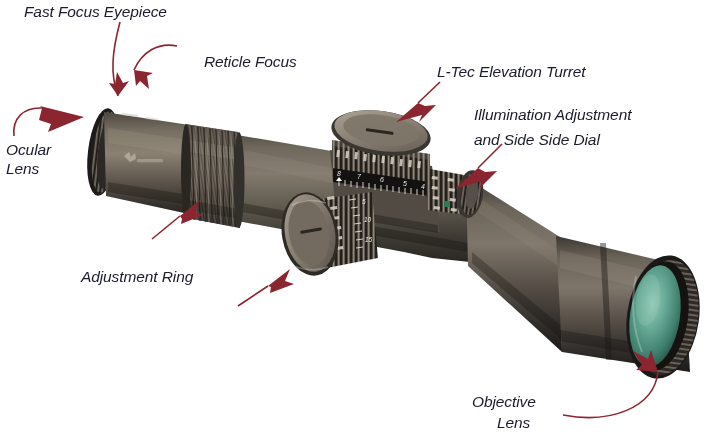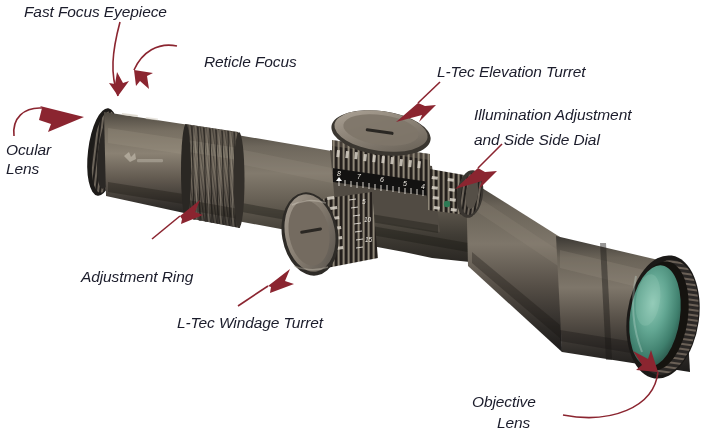--- a/index.html
+++ b/index.html
@@ -372,21 +372,20 @@
   </svg>
 
   <div class="lbl" style="left:24px;  top:2px;">Fast Focus Eyepiece</div>
   <div class="lbl" style="left:180px; top:52px;margin-left:24px;">Reticle Focus</div>
 
   <div class="lbl" style="left:6px;   top:140px;text-align:right;">Ocular</div>
   <div class="lbl" style="left:6px;   top:159px;">Lens</div>
 
   <div class="lbl" style="left:73px;  top:267px;margin-left:8px;">Adjustment Ring</div>
 
-  <div class="lbl" style="left:177px; top:313px;">L-Tec Windage Turret</div>
 
   <div class="lbl" style="left:393px; top:62px;margin-left:44px;">L-Tec Elevation Turret</div>
 
   <div class="lbl" style="left:474px; top:105px;">Illumination Adjustment</div>
   <div class="lbl" style="left:474px; top:130px;">and Side Side Dial</div>
 
   <div class="lbl" style="left:472px; top:392px;">Objective</div>
   <div class="lbl" style="left:497px; top:413px;">Lens</div>
 
 </div>

